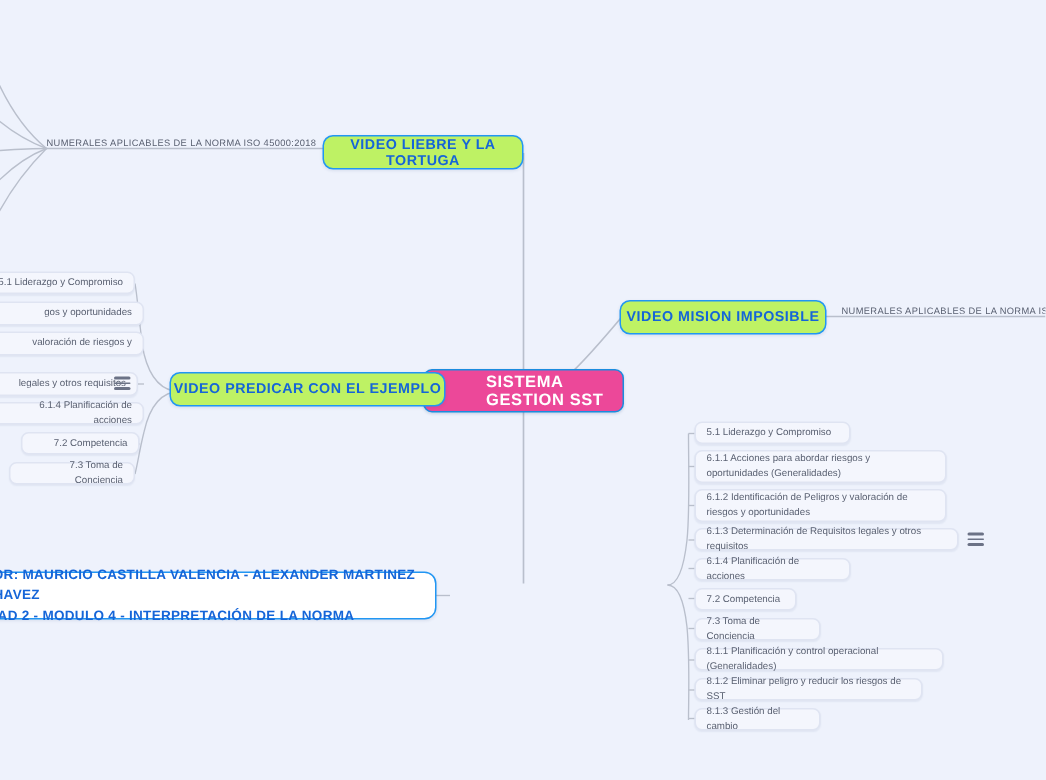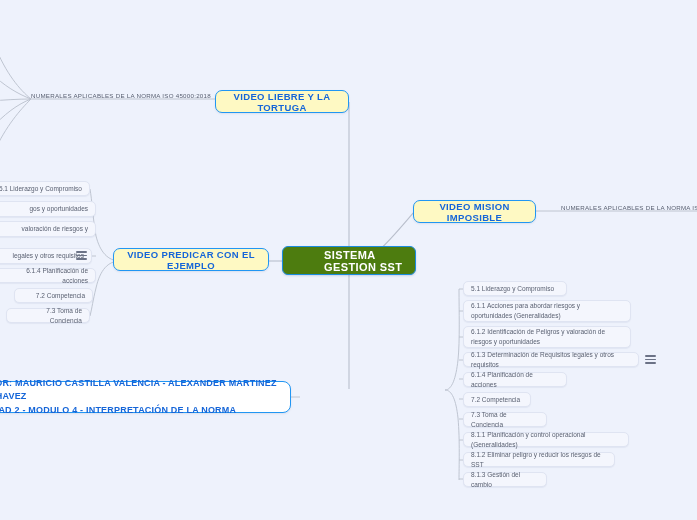--- a/index.html
+++ b/index.html
@@ -30,37 +30,37 @@
   }
 
   
   .node {
     position: absolute;
     box-sizing: border-box;
   }
 
   
   .root {
-    background: #4d7c0f;
+    background: #ec4899;
     border: 1px solid #1a8cdf;
     border-radius: 6px;
     color: #ffffff;
     font-weight: bold;
     font-size: 11px;
     letter-spacing: 0.4px;
     display: flex;
     align-items: center;
     justify-content: center;
     box-shadow: 0 1px 2px rgba(40,70,120,0.18);
     padding-left: 41px;
   }
 
   
   .video {
-    background: #fef9c3;
+    background: #bef264;
     border: 1.6px solid #2196f3;
     border-radius: 7px;
     color: #1565d8;
     font-weight: bold;
     font-size: 9.5px;
     letter-spacing: 0.35px;
     display: flex;
     align-items: center;
     justify-content: center;
     text-align: center;
@@ -203,25 +203,25 @@
   <div class="edge-label" style="left:561px; top:204px;">NUMERALES APLICABLES DE LA NORMA ISO 450</div>
 
   <div class="node root" style="left:282px; top:246px; width:134px; height:29px;">
     <span>SISTEMA GESTION SST</span>
   </div>
 
   <div class="node video" style="left:215px; top:90px; width:134px; height:23px;">
     <span>VIDEO LIEBRE Y LA TORTUGA</span>
   </div>
 
-  <div class="node video" style="left:113px; top:248px; width:156px; height:23px;">
+  <div class="node video" style="left:113px; top:248px; width:184px; height:23px;">
     <span>VIDEO PREDICAR CON EL EJEMPLO</span>
   </div>
 
-  <div class="node video" style="left:413px; top:200px; width:123px; height:23px;">
+  <div class="node video" style="left:413px; top:200px; width:138px; height:23px;">
     <span>VIDEO MISION IMPOSIBLE</span>
   </div>
 
 
   <div class="node credits" style="left:-12px; top:381px; width:303px; height:32px;">
     <span>POR: MAURICIO CASTILLA VALENCIA - ALEXANDER MARTINEZ CHAVEZ</span>
     <span>IDAD 2 - MODULO 4 - INTERPRETACIÓN DE LA NORMA</span>
   </div>
 
   <div class="node clause right-align" style="left:-14px; top:181px; width:104px; height:15px;">

